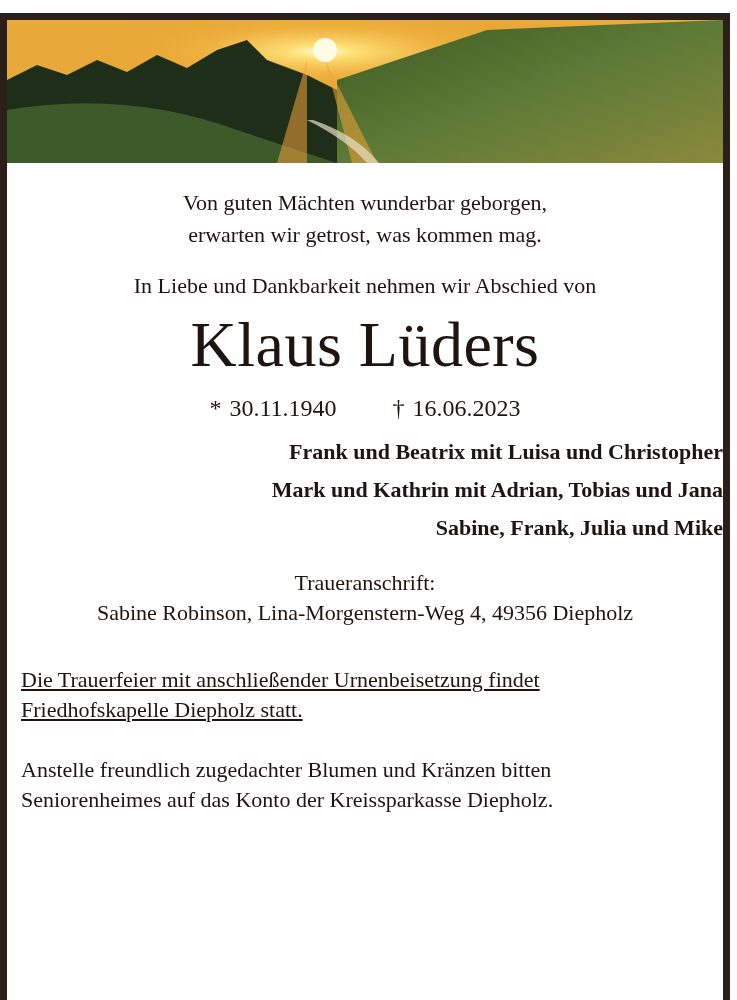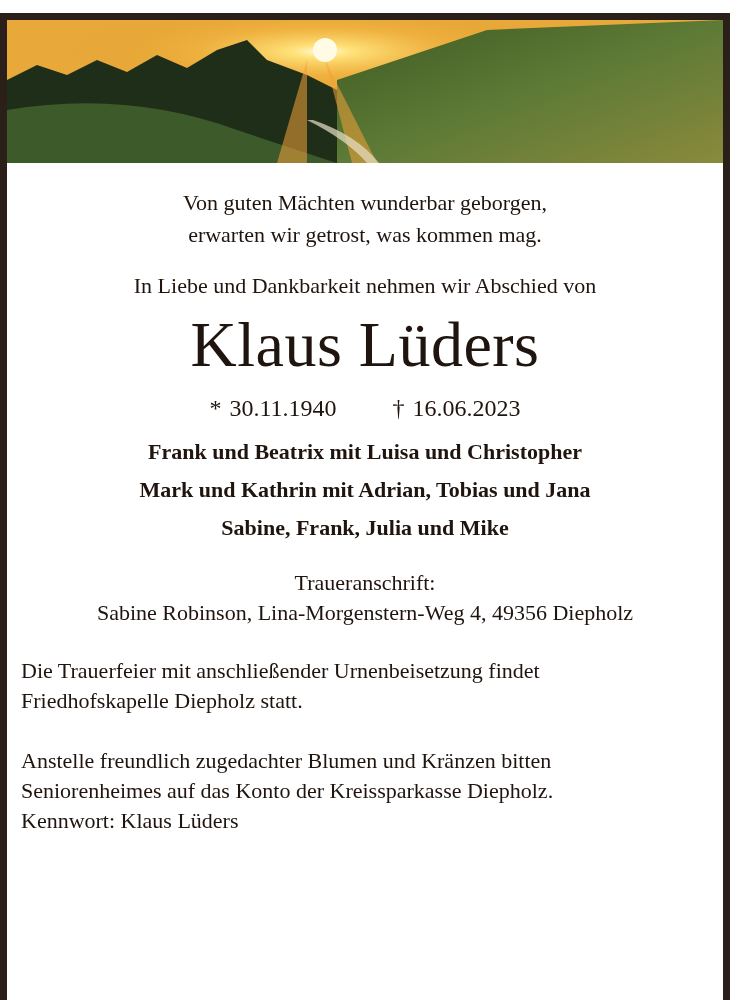--- a/index.html
+++ b/index.html
@@ -22,24 +22,24 @@
     }
     .banner svg { position: absolute; left: 0; top: 0; width: 100%; height: 100%; }
     .content {
       text-align: center;
     }
     .motto { margin-top: 24px; font-size: 22px; line-height: 32px; }
     .intro { margin-top: 20px; font-size: 22px; line-height: 30px; }
     .name { margin-top: 6px; font-size: 64px; line-height: 76px; letter-spacing: 0.5px; }
     .dates { margin-top: 10px; font-size: 24px; line-height: 30px; word-spacing: 2px; }
     .dates span + span { margin-left: 56px; }
-    .family { margin-top: 10px; font-weight: bold; font-size: 22px; line-height: 38px; }
+    .family { margin-top: 10px; font-weight: bold; font-size: 22px; line-height: 38px; text-align: right; }
     .address { margin-top: 21px; font-size: 22px; line-height: 30px; }
     .block { text-align: left; padding-left: 14px; font-size: 22px; line-height: 30px; }
-    .ceremony { margin-top: 28px; }
+    .ceremony { margin-top: 37px; text-decoration: underline; }
     .donation { margin-top: 30px; }
   </style>
 </head>
 <body>
 
 <div class="frame">
   <div class="banner">
     <svg viewBox="0 0 716 143" preserveAspectRatio="none">
       <defs>
         <radialGradient id="sun" cx="0.44" cy="0.22" r="0.35">
@@ -92,16 +92,15 @@
     </div>
 
     <div class="block ceremony">
       <div>Die Trauerfeier mit anschließender Urnenbeisetzung findet</div>
       <div>Friedhofskapelle Diepholz statt.</div>
     </div>
 
     <div class="block donation">
       <div>Anstelle freundlich zugedachter Blumen und Kränzen bitten</div>
       <div>Seniorenheimes auf das Konto der Kreissparkasse Diepholz.</div>
-      <div>Kennwort: Klaus Lüders</div>
     </div>
   </div>
 </div>
 
 </body></html>

